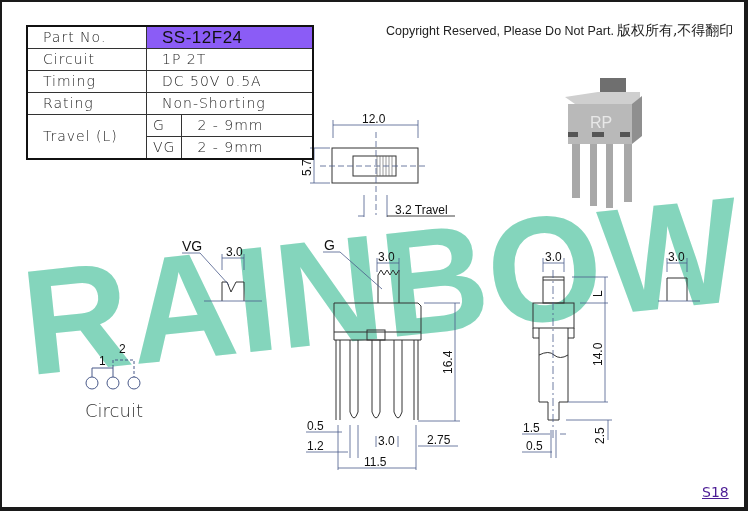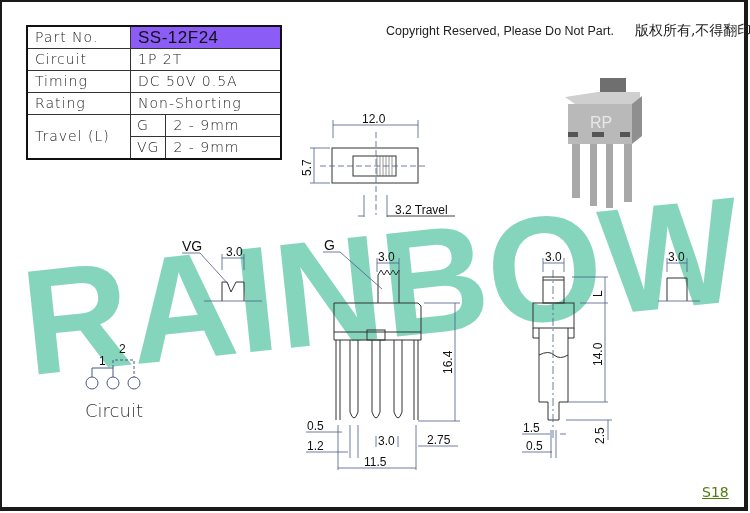--- a/index.html
+++ b/index.html
@@ -1,27 +1,27 @@
 <!DOCTYPE html>
 <html><head>
 <meta charset="utf-8">
 <style>
   html, body { margin: 0; padding: 0; }
   body { width: 750px; height: 513px; background: #ffffff; position: relative; overflow: hidden; font-family: "DejaVu Sans", sans-serif; }
   .frame { position: absolute; left: 0; top: 0; width: 742px; height: 505px; border-right: 4px solid #1a1a1a; border-bottom: 4px solid #1a1a1a; border-left: 2px solid #1a1a1a; border-top: 2px solid #1a1a1a; box-sizing: content-box; }
   .spec { position: absolute; left: 26px; top: 25px; border-collapse: collapse; border: 2px solid #111; font-family: "DejaVu Sans", sans-serif; font-size: 14px; letter-spacing: 1px; color: #222; }
-  .spec td { border: 1px solid #333; padding: 0 7px; height: 21px; line-height: 21px; font-weight: 300; }
+  .spec td { border: 1px solid #333; padding: 0 15px; height: 21px; line-height: 21px; font-weight: 300; }
   .spec td.k { width: 88px; }
   .spec td.v { width: 128px; }
   .spec td.hl { background: #8b5cf6; font-family: "Liberation Sans", sans-serif; font-size: 17px; letter-spacing: 0.5px; color: #111; }
   .spec td.sub { width: 12px; padding: 0 6px; }
   .spec td.subv { width: 100px; margin-top: 8px; }
   .copyright { position: absolute; left: 386px; top: 22px; font-family: "Liberation Sans", sans-serif; font-size: 12.5px; color: #222; white-space: nowrap; }
-  .copyright .cn { font-family: "DejaVu Serif", serif; font-size: 14px; margin-left: 21px; }
-  .page-no { position: absolute; left: 702px; top: 484px; font-family: "DejaVu Sans", sans-serif; font-size: 14px; color: #4d7c0f; text-decoration: underline; }
+  .copyright .cn { font-family: "DejaVu Serif", serif; font-size: 14px; margin-left: 3px; }
+  .page-no { position: absolute; left: 702px; top: 484px; font-family: "DejaVu Sans", sans-serif; font-size: 14px; color: #4c1d95; text-decoration: underline; }
   .circuit-label { position: absolute; left: 85px; top: 400px; font-family: "DejaVu Sans", sans-serif; font-size: 18px; font-weight: 300; color: #333; }
   svg.draw { position: absolute; left: 0; top: 0; }
   .dim { font-family: "Liberation Sans", sans-serif; font-size: 12px; fill: #111; }
   .lbl { font-family: "Liberation Sans", sans-serif; font-size: 14px; fill: #111; }
   .watermark { font-family: "Liberation Sans", sans-serif; font-weight: bold; font-size: 150px; fill: #6fceb0; fill-opacity: 0.85; }
 </style>
 </head>
 <body>
 
 <div class="frame"></div>

